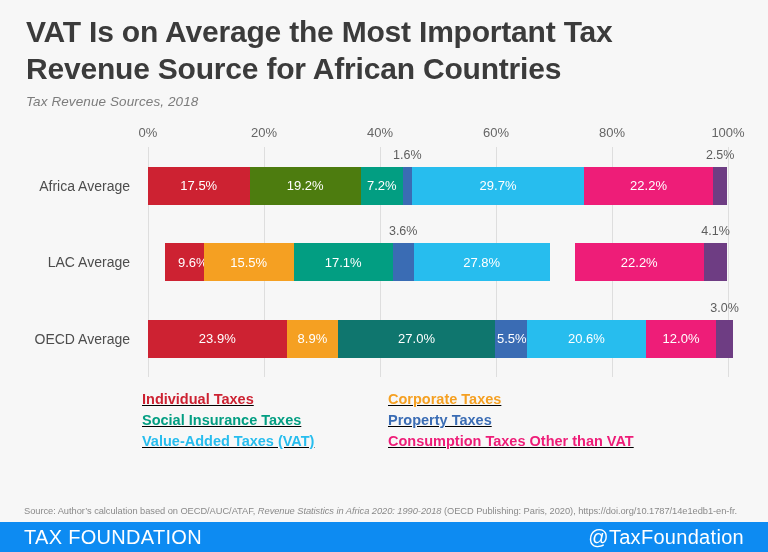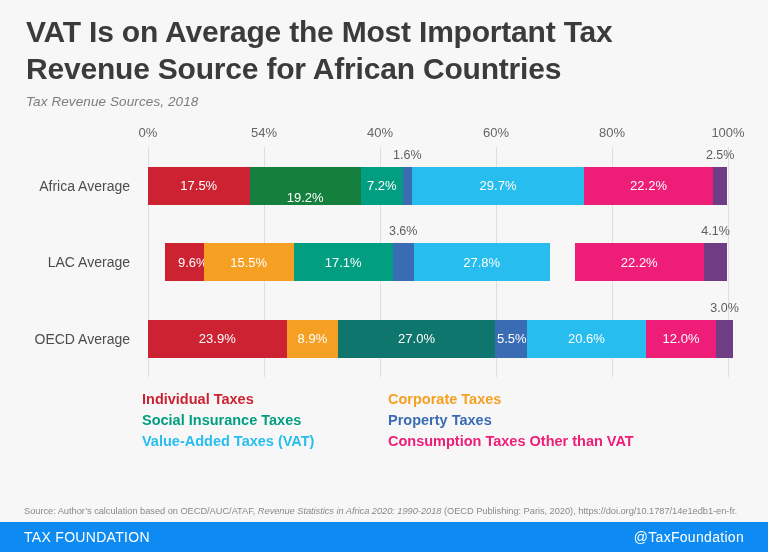--- a/index.html
+++ b/index.html
@@ -127,20 +127,21 @@
   
   .legend {
     position: relative;
     margin-top: 4px;
     padding-left: 142px;
     height: 92px;
   }
   .legend-col {
     position: absolute;
     top: 0;
+    text-decoration: underline;
   }
   .legend-col.c1 { left: 142px; }
   .legend-col.c2 { left: 388px; }
   .legend-item {
     font-size: 14.5px;
     font-weight: bold;
     line-height: 21px;
     white-space: nowrap;
   }
 
@@ -164,38 +165,38 @@
     height: 30px;
     background: #0d8bf2;
     display: flex;
     align-items: center;
     justify-content: space-between;
     padding: 0 24px;
     box-sizing: border-box;
   }
   .footer-text {
     color: #ffffff;
-    font-size: 14px;
+    font-size: 20px;
     letter-spacing: 0.3px;
   }
 </style>
 </head>
 <body>
 
 <div class="page">
 
   <div class="header">
     <div class="title">VAT Is on Average the Most Important Tax Revenue Source for African Countries</div>
     <div class="subtitle">Tax Revenue Sources, 2018</div>
   </div>
 
   <div class="chart-area">
     <div class="xaxis" id="xaxis">
         <div class="xtick" style="left: 0px;">0%</div>
-        <div class="xtick" style="left: 116px;">54%</div>
+        <div class="xtick" style="left: 116px;">20%</div>
         <div class="xtick" style="left: 232px;">40%</div>
         <div class="xtick" style="left: 348px; text-align: right;">60%</div>
         <div class="xtick" style="left: 464px;">80%</div>
         <div class="xtick" style="left: 580px;">100%</div>
       </div>
     <div class="cat-labels" id="catlabels">
         <div class="cat-label" style="top: 38.3333px;">Africa Average</div>
         <div class="cat-label" style="top: 115px;">LAC Average</div>
         <div class="cat-label" style="top: 191.667px;">OECD Average</div>
       </div>
@@ -207,21 +208,21 @@
           <div class="gridline" style="left: 348px;"></div>
           <div class="gridline" style="left: 464px;"></div>
           <div class="gridline" style="left: 580px;"></div>
         </div>
     <div class="outside-label" style="left: 259.26px; top: 0.333333px;">1.6%</div>
         <div class="outside-label" style="left: 572.17px; top: 0.333333px;">2.5%</div>
         <div class="bar" style="top: 19.3333px;">
           <div class="seg" style="left: 0px; width: 101.5px; background: rgb(205, 34, 50);">
             <span class="seg-label">17.5%</span>
           </div>
-          <div class="seg" style="left: 101.5px; width: 111.36px; background: #15803d; align-items: flex-end;">
+          <div class="seg" style="left: 101.5px; width: 111.36px; background: #4d7c0f;">
             <span class="seg-label">19.2%</span>
           </div>
           <div class="seg" style="left: 212.86px; width: 41.76px; background: rgb(2, 158, 130);">
             <span class="seg-label">7.2%</span>
           </div>
           <div class="seg" style="left: 254.62px; width: 9.28px; background: rgb(58, 108, 180);"></div>
           <div class="seg" style="left: 263.9px; width: 172.26px; background: rgb(39, 189, 238);">
             <span class="seg-label">29.7%</span>
           </div>
           <div class="seg" style="left: 436.16px; width: 128.76px; background: rgb(238, 29, 120);">

